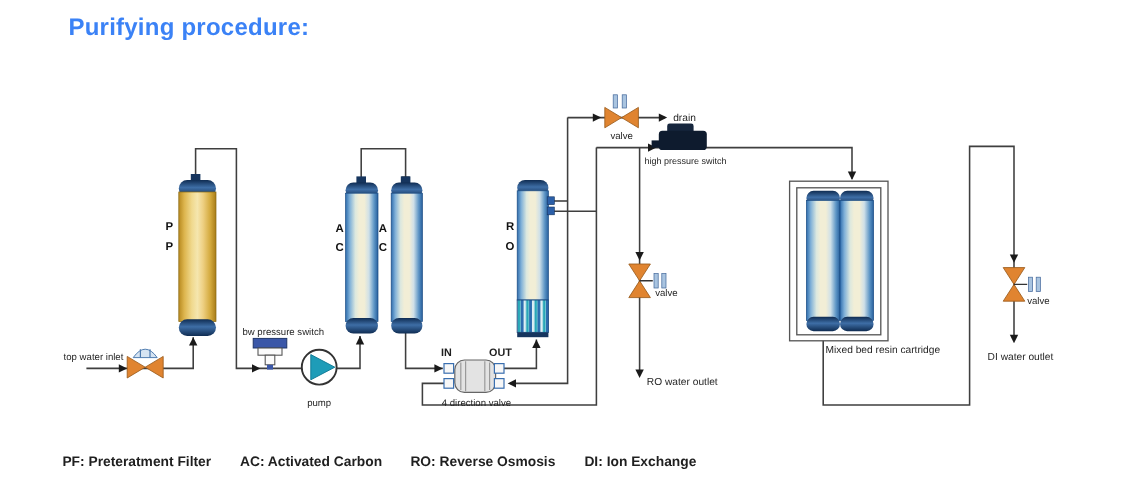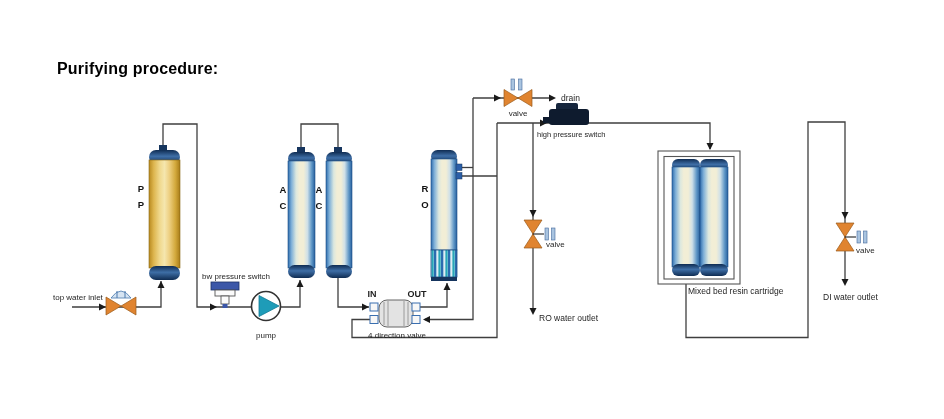--- a/index.html
+++ b/index.html
@@ -3,21 +3,21 @@
 <meta charset="utf-8">
 <style>
   * { margin:0; padding:0; box-sizing:border-box; }
   html,body { background:#ffffff; }
   body { font-family:"Liberation Sans", sans-serif; }
   .page {
     position:relative; width:944px; height:419px; background:#ffffff; overflow:hidden;
   }
   .title {
     position:absolute; left:57px; top:12px;
-    font-size:16px; font-weight:bold; color:#000000; letter-spacing:.2px;margin-top:48px;
+    font-size:20px; font-weight:bold; color:#3b82f6; letter-spacing:.2px;
   }
   .legend {
     position:absolute; left:0; top:379px; width:944px; height:20px;
     font-size:11.5px; font-weight:bold; color:#1f1f1f;
   }
   .legend span { position:absolute; top:0; white-space:nowrap; }
   .lg0 { left:52px; } .lg1 { left:200px; } .lg2 { left:342px; } .lg3 { left:487px; }
   svg { position:absolute; left:0; top:0; }
   svg text { font-family:"Liberation Sans", sans-serif; fill:#1f1f1f; }
   .lbl  { font-size:8px; }
@@ -242,14 +242,20 @@
       <polygon class="valve-tri" points="836,223 854,223 845,237"></polygon>
       <polygon class="valve-tri" points="836,251 854,251 845,237"></polygon>
       <line x1="845" y1="237" x2="856" y2="237" stroke="#333" stroke-width="1.2"></line>
       <rect class="valve-bar" x="857" y="231" width="3.5" height="12"></rect>
       <rect class="valve-bar" x="863.5" y="231" width="3.5" height="12"></rect>
     </g>
     <text class="lbl" x="856" y="253">valve</text>
     <text class="lbl-md" x="823" y="300">DI water outlet</text>
   </svg>
 
+  <div class="legend">
+    <span class="lg0">PF: Preteratment Filter</span>
+    <span class="lg1">AC: Activated Carbon</span>
+    <span class="lg2">RO: Reverse Osmosis</span>
+    <span class="lg3">DI: Ion Exchange</span>
+  </div>
 
 </div>
 
 </body></html>

